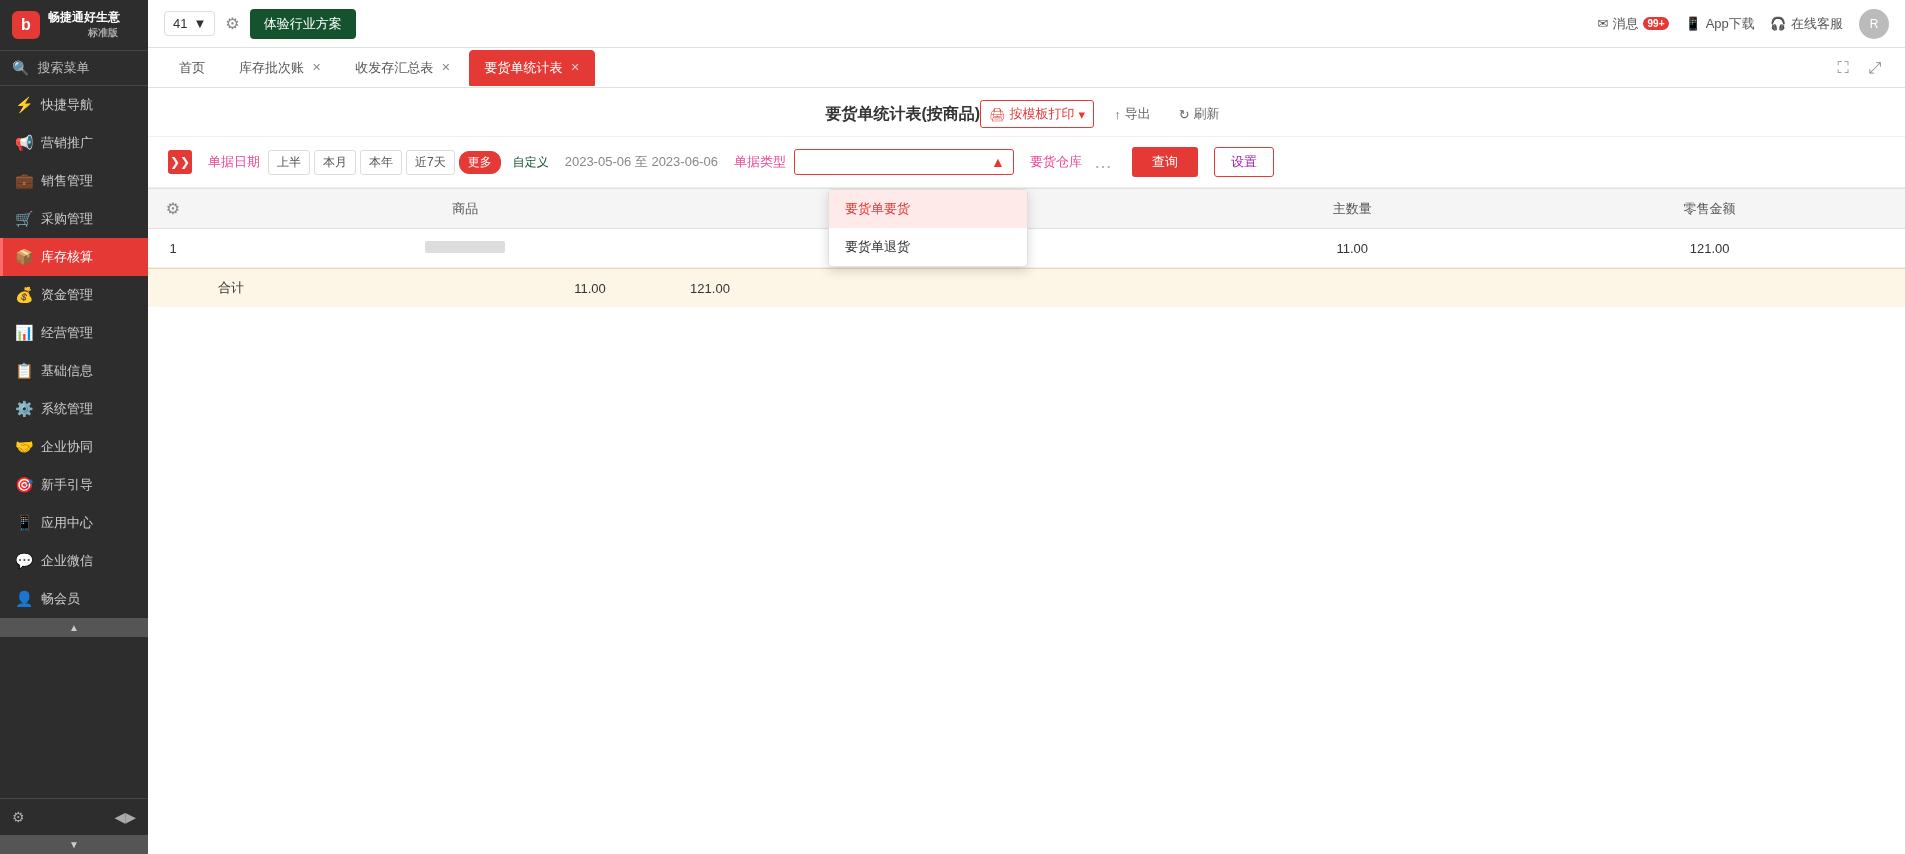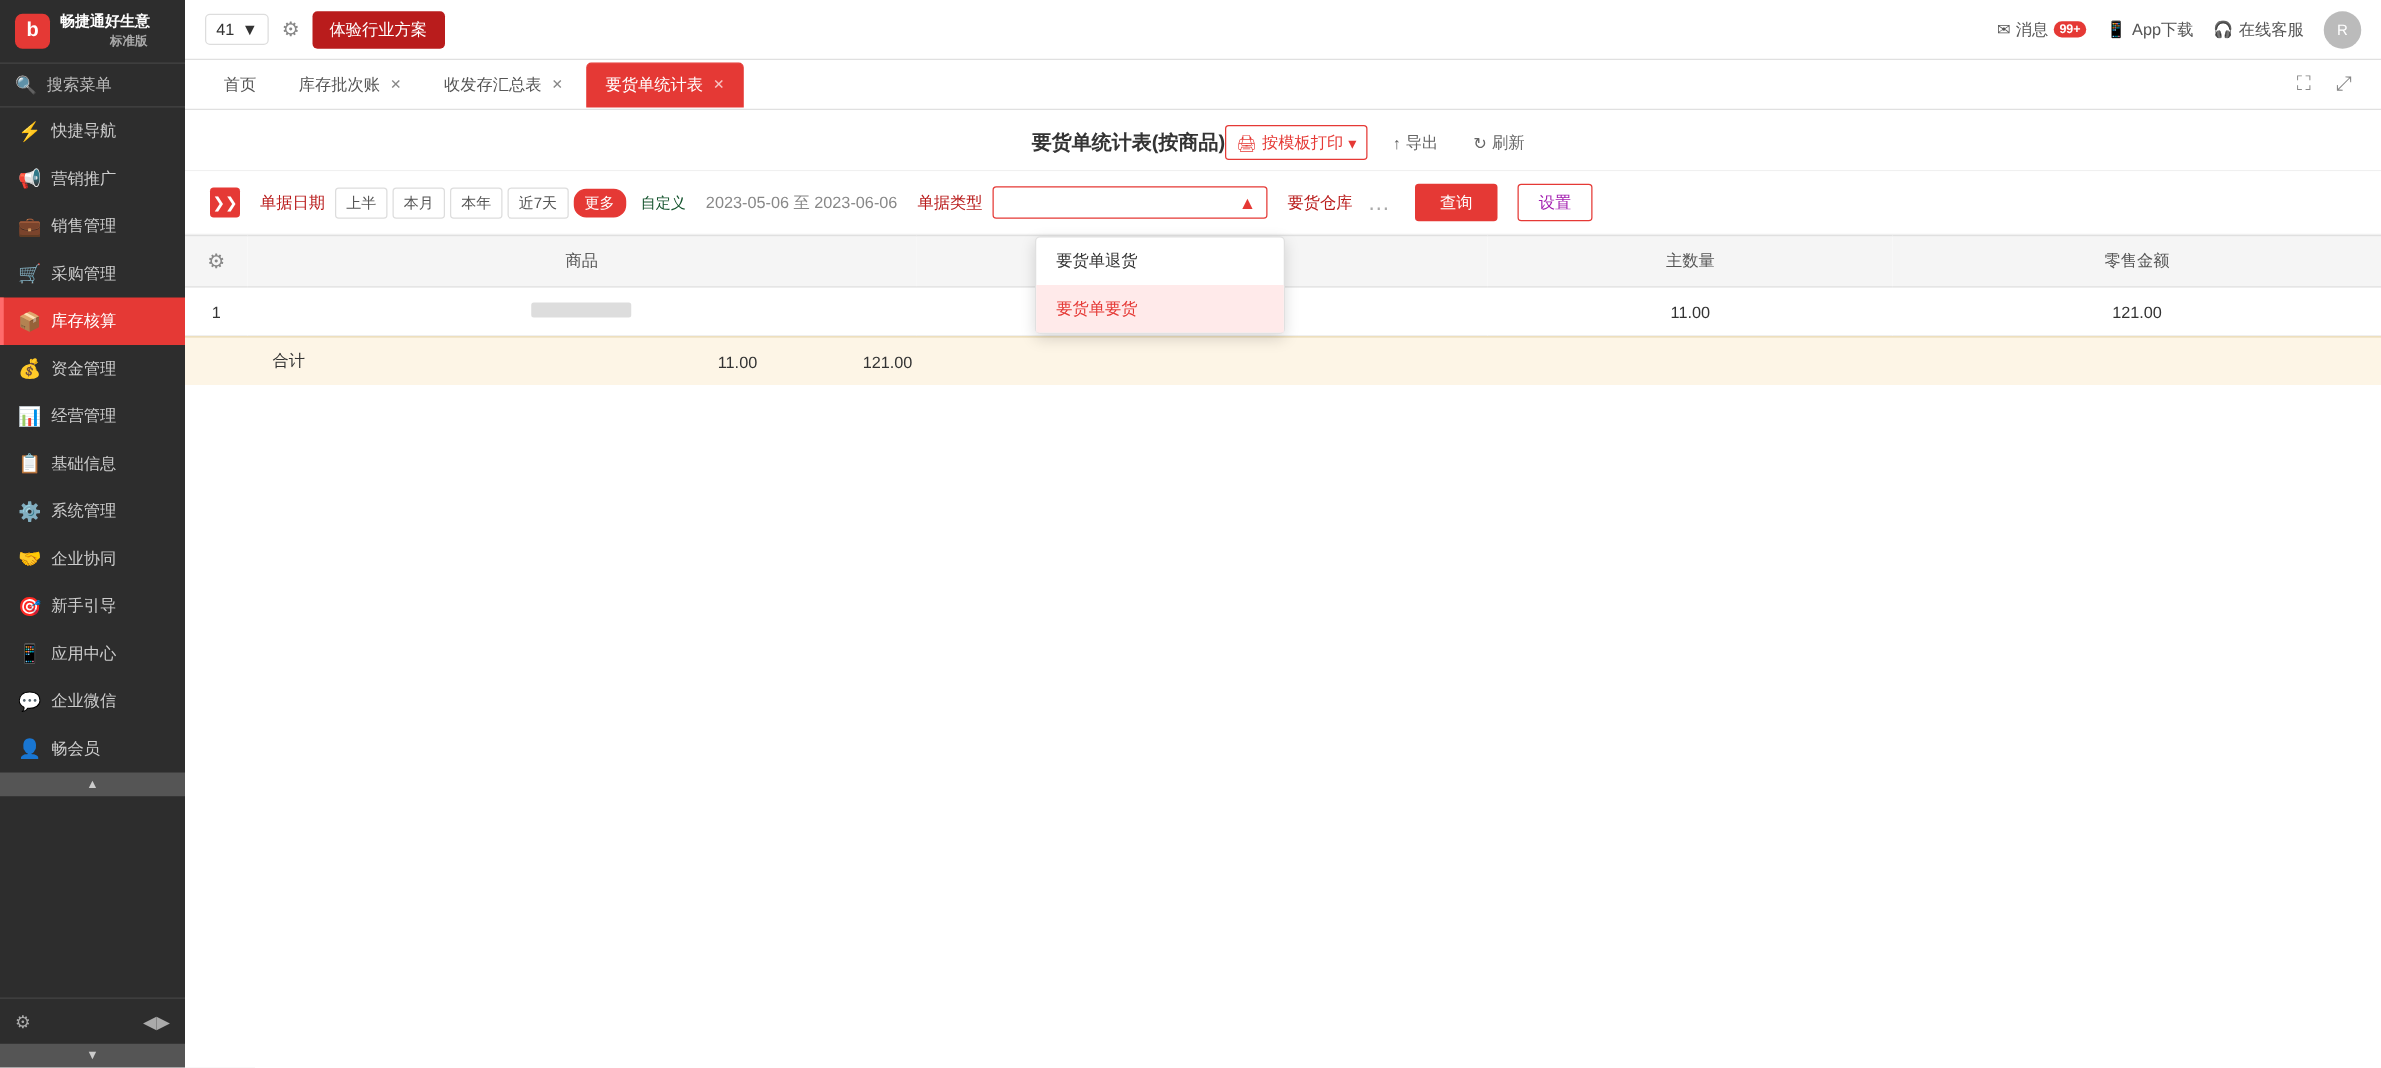--- a/index.html
+++ b/index.html
@@ -103,21 +103,21 @@
       border-radius: 4px;
       padding: 4px 8px;
       background: #fff;
       cursor: pointer;
       font-size: 13px;
       color: #333;
       gap: 6px;
     }
     .topbar-gear { color: #888; cursor: pointer; font-size: 16px; }
     .topbar-btn-red {
-      background: #b91c1c;
+      background: #14532d;
       color: #fff;
       border: none;
       border-radius: 4px;
       padding: 6px 14px;
       font-size: 13px;
       cursor: pointer;
     }
     .topbar-right {
       display: flex;
       align-items: center;
@@ -268,21 +268,21 @@
       cursor: pointer;
       font-size: 12px;
       flex-shrink: 0;
     }
     .filter-group {
       display: flex;
       align-items: center;
       gap: 8px;
     }
     .filter-label {
-      color: #b91c1c;
+      color: #ec4899;
       font-size: 13px;
       white-space: nowrap;
       text-align: center;
     }
     .filter-date-btns {
       display: flex;
       align-items: center;
       gap: 4px;
     }
     .date-btn {
@@ -627,22 +627,22 @@
 
       <div class="filter-warehouse-group">
         <span class="filter-label">要货仓库</span>
         <span class="filter-more-btn">…</span>
       </div>
 
       <button class="query-btn">查询</button>
       <button class="settings-btn">设置</button>
 
       <div class="dropdown-overlay">
+        <div class="dropdown-item selected">要货单要货</div>
         <div class="dropdown-item">要货单退货</div>
-        <div class="dropdown-item selected">要货单要货</div>
       </div>
     </div>
 
     <div class="table-container">
       <table class="data-table">
         <thead>
           <tr>
             <th>
               <span class="table-settings-icon">⚙</span>
             </th>

